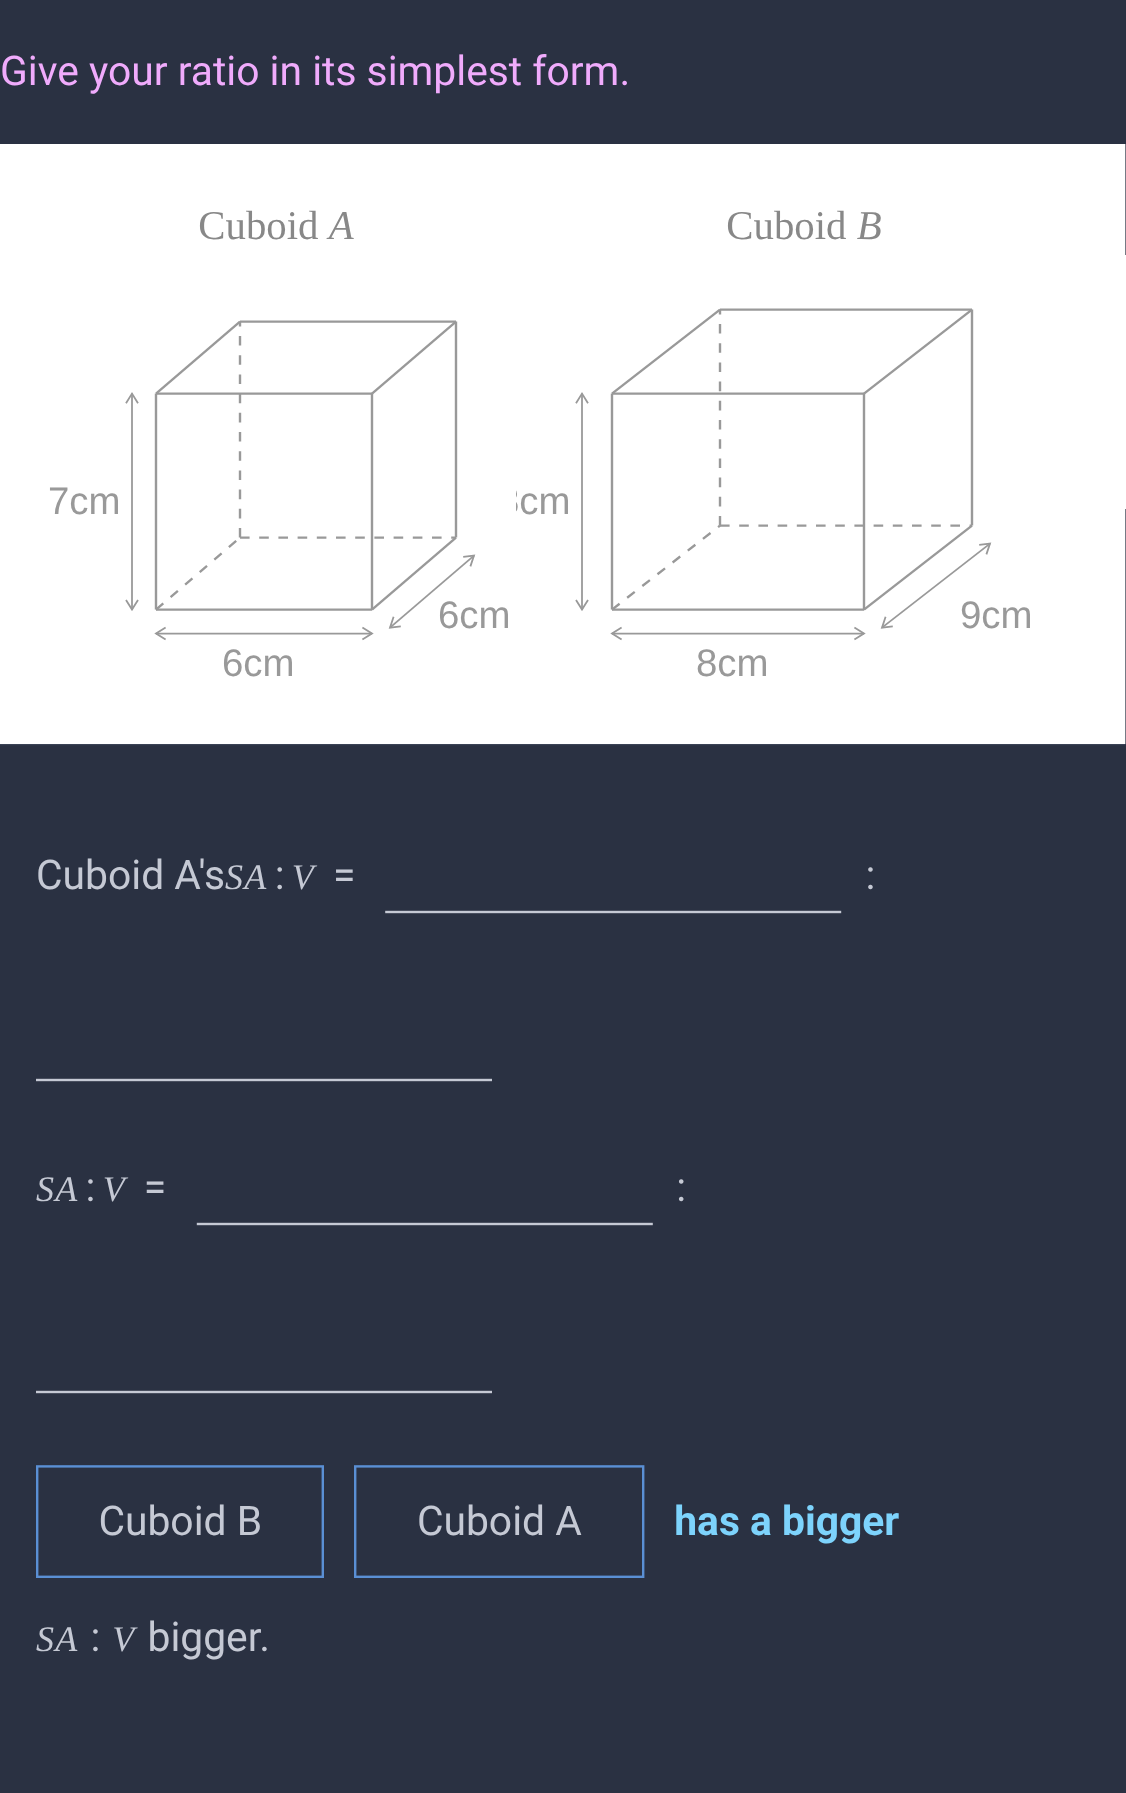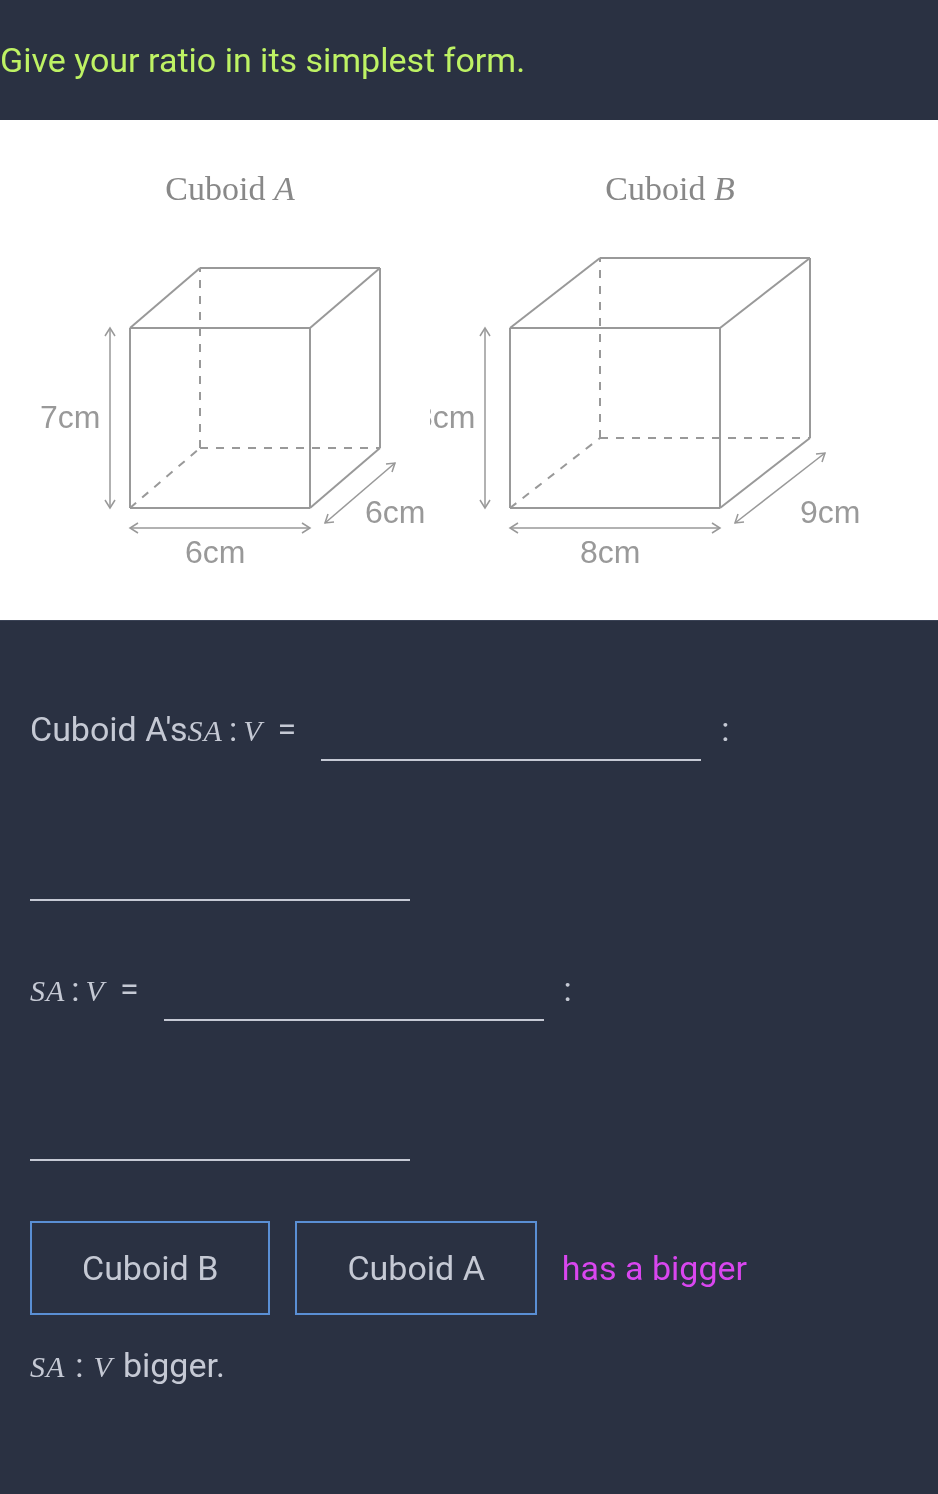--- a/index.html
+++ b/index.html
@@ -11,21 +11,21 @@
       background: #2a3142;
       color: #c5c9d4;
       font-family: -apple-system, BlinkMacSystemFont, 'Segoe UI', Roboto, sans-serif;
       width: 938px;
       height: 1494px;
       overflow: hidden;
     }
     .instruction {
       font-size: 34px;
       padding: 40px 0 40px 0;
-      color: #bef264;
+      color: #f0abfc;
     }
     .diagram-area {
       background: #ffffff;
       width: 100%;
       height: 500px;
       position: relative;
     }
     .cuboid-container {
       position: absolute;
       display: flex;
@@ -127,21 +127,22 @@
     .choice-button {
       border: 2px solid #5a8fd4;
       background: transparent;
       color: #c5c9d4;
       font-size: 34px;
       padding: 25px 50px;
       cursor: pointer;
       font-family: inherit;
     }
     .trailing-text {
-      color: #d946ef;
+      color: #7dd3fc;
+      font-weight: bold;
     }
     .ratio-text {
       margin-top: 30px;
       font-size: 34px;
       color: #c5c9d4;
       display: flex;
       align-items: baseline;
       gap: 10px;
     }
   </style>

